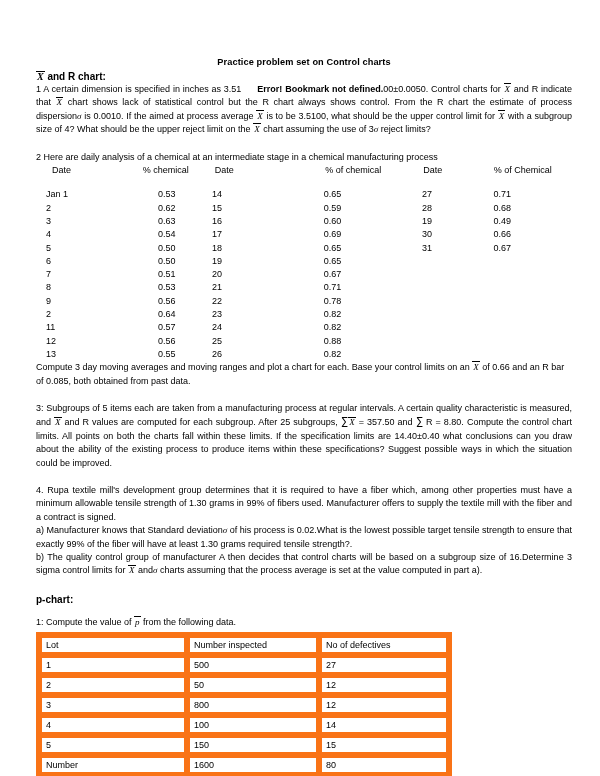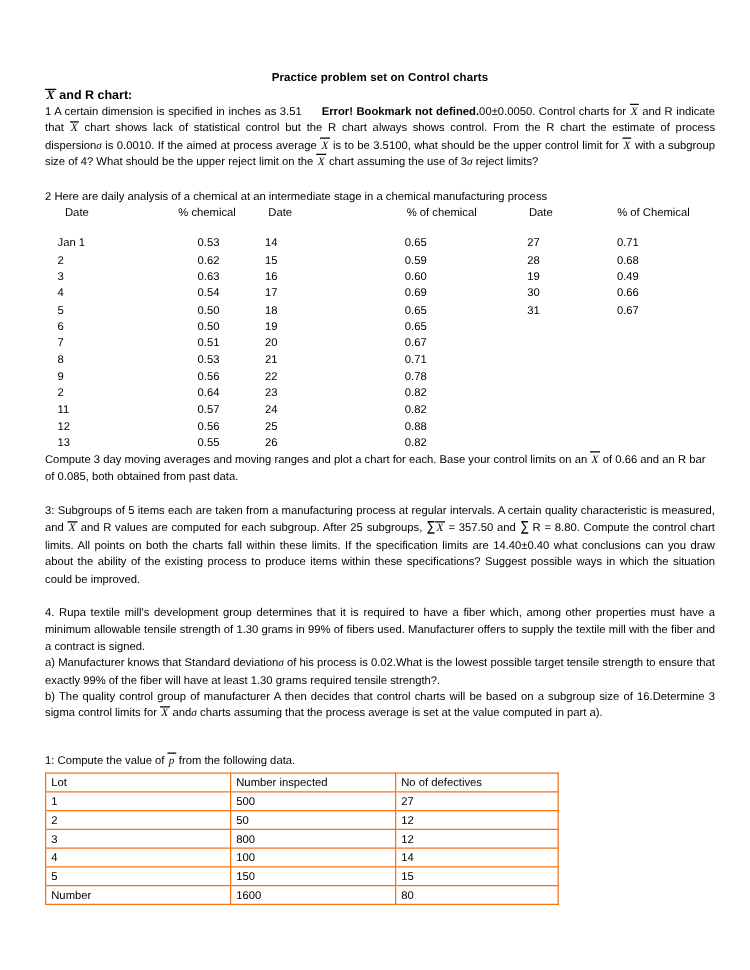--- a/index.html
+++ b/index.html
@@ -99,21 +99,21 @@
 
   
   .pchart-table {
     border-collapse: collapse;
     margin-top: 3px;
     font-size: 9px;
     table-layout: fixed;
     width: 410px;
   }
   .pchart-table td {
-    border: 1px solid #f97316;
+    border: 6px solid #f97316;
     padding: 1px 4px;
     height: 12px;
     line-height: 12px;
     vertical-align: middle;
   }
   .pchart-table col.c1 { width: 148px; }
   .pchart-table col.c2 { width: 132px; }
   .pchart-table col.c3 { width: 130px; }
   .spacer-10 { height: 10px; }
   .spacer-14 { height: 14px; }
@@ -257,20 +257,21 @@
   <p class="para"><span>3: Subgroups of 5 items each are taken from a manufacturing process at regular intervals. A certain quality characteristic is measured, and </span><span class="ovb">X</span><span> and R values are computed for each subgroup. After 25 subgroups, </span><span class="sum">∑</span><span class="ovb">X</span><span> = 357.50 and </span><span class="sum">∑</span><span> R = 8.80. Compute the control chart limits. All points on both the charts fall within these limits. If the specification limits are 14.40</span><span>±</span><span>0.40 what conclusions can you draw about the ability of the existing process to produce items within these specifications? Suggest possible ways in which the situation could be improved.</span></p>
 
   <div class="spacer-14"></div>
 
   <p class="para">4. Rupa textile mill's development group determines that it is required to have a fiber which, among other properties must have a minimum allowable tensile strength of 1.30 grams in 99% of fibers used. Manufacturer offers to supply the textile mill with the fiber and a contract is signed.</p>
   <p class="para"><span>a) Manufacturer knows that Standard deviation</span><span class="sig">σ</span><span> of his process is 0.02.What is the lowest possible target tensile strength to ensure that exactly 99% of the fiber will have at least 1.30 grams required tensile strength?.</span></p>
   <p class="para"><span>b) The quality control group of manufacturer A then decides that control charts will be based on a subgroup size of 16.Determine 3 sigma control limits for </span><span class="ovb">X</span><span> and</span><span class="sig">σ</span><span> charts assuming that the process average is set at the value computed in part a).</span></p>
 
   <div class="spacer-14"></div>
 
+  <div class="section-head">p-chart:</div>
 
   <div class="spacer-10"></div>
 
   <p class="para nojust"><span>1:  Compute the value of </span><span class="ovb">p</span><span> from the following data.</span></p>
 
   <table class="pchart-table">
     <colgroup>
         <col class="c1">
         <col class="c2">
         <col class="c3">

